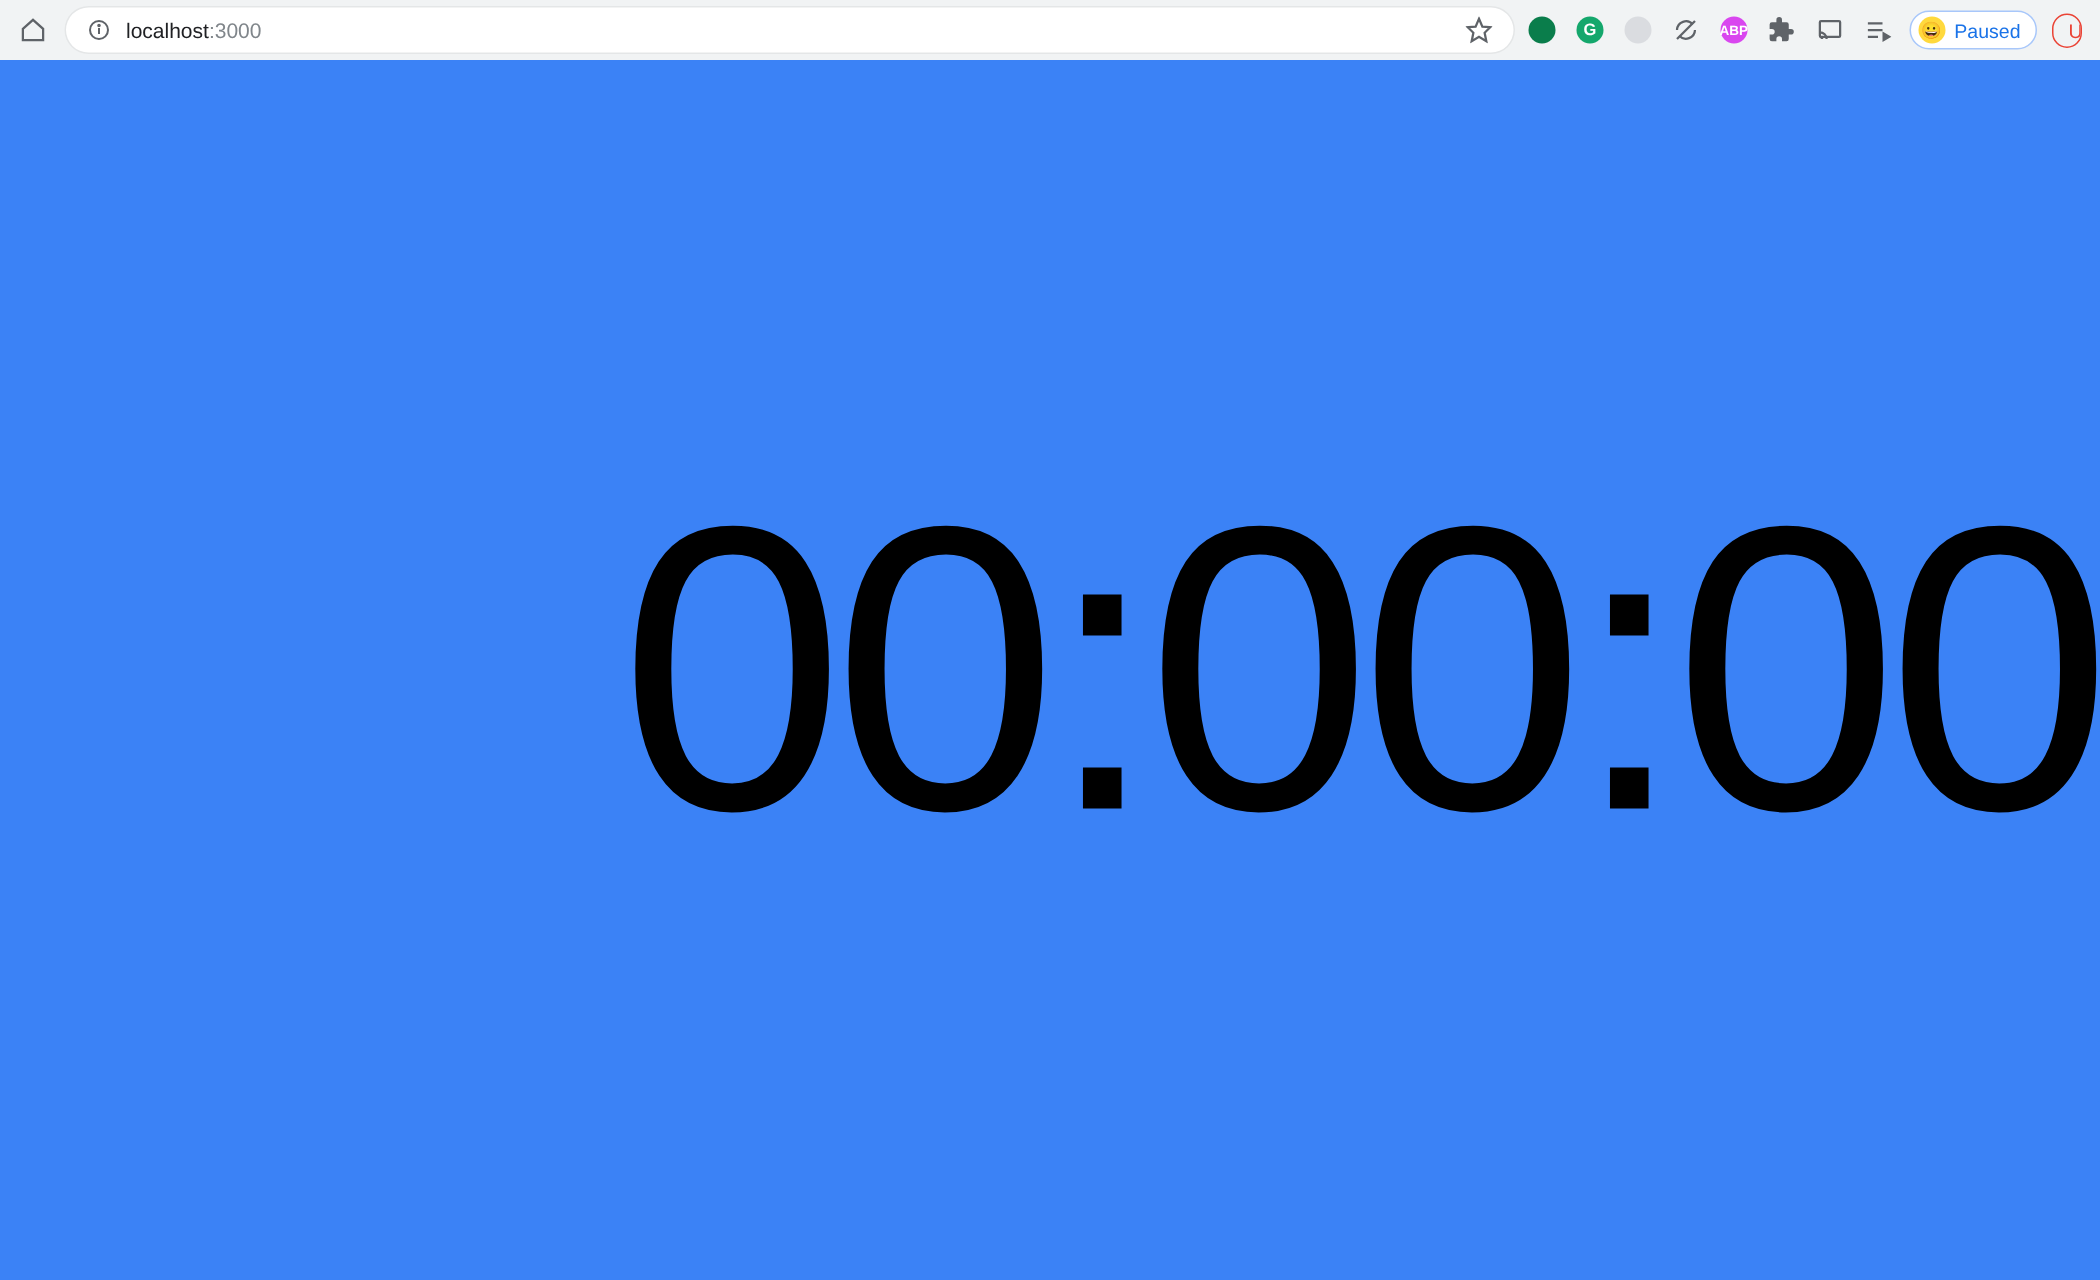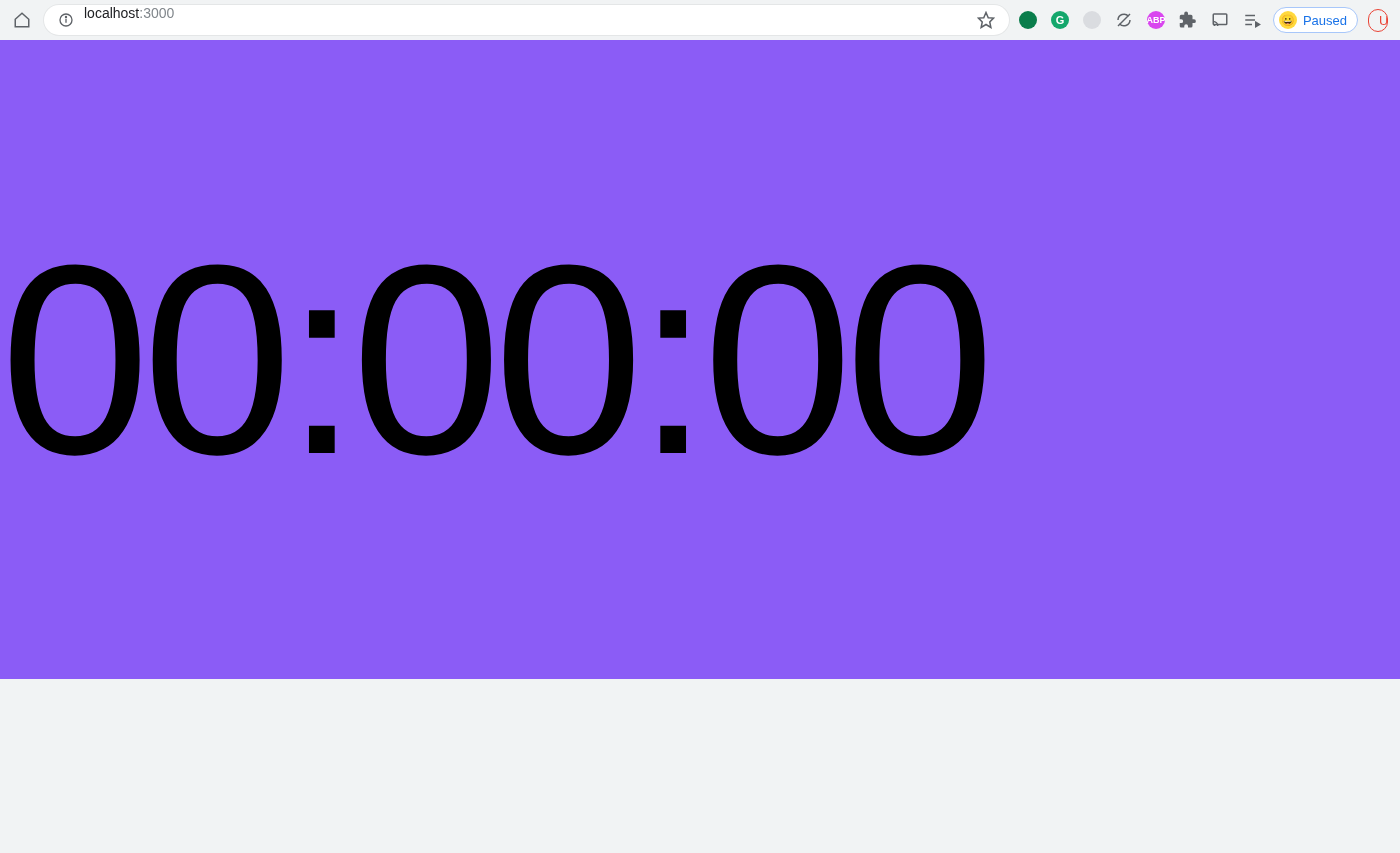--- a/index.html
+++ b/index.html
@@ -35,20 +35,21 @@
       color: #5f6368;
       border-radius: 50%;
     }
 
     .url-bar {
       flex: 1;
       height: 30px;
       background: #ffffff;
       border-radius: 15px;
       display: flex;
+      align-items: center;
       padding: 0 14px;
       gap: 10px;
       max-width: 1000px;
       box-shadow: 0 0 0 1px rgba(0,0,0,0.05);
     }
 
     .info-icon {
       color: #5f6368;
       display: flex;
       align-items: center;
@@ -150,25 +151,25 @@
       padding: 3px 4px 3px 10px;
       color: #ea4335;
       font-size: 13px;
       overflow: hidden;
       width: 20px;
       white-space: nowrap;
     }
 
     
     .page {
-      height: 639px;
-      background: #8b5cf6;
-      display: flex;
-      align-items: center;
-      justify-content: flex-start;
+      height: 813px;
+      background: #3b82f6;
+      display: flex;
+      align-items: center;
+      justify-content: flex-end;
     }
 
     .timer {
       font-size: 270px;
       font-weight: 400;
       color: #000000;
       letter-spacing: -8px;
       font-family: Helvetica, Arial, sans-serif;
       line-height: 1;
       white-space: nowrap;

